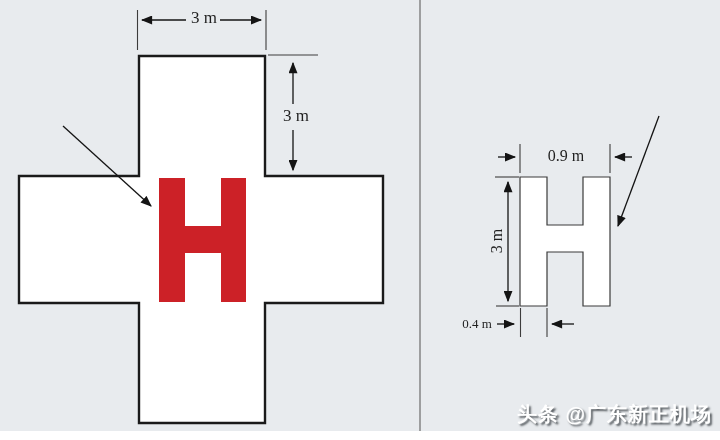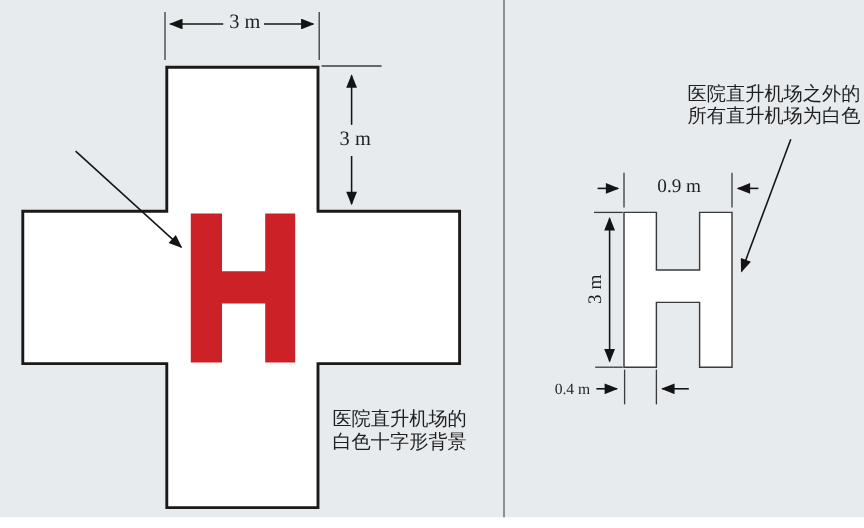--- a/index.html
+++ b/index.html
@@ -95,31 +95,24 @@
       <line class="ext" x1="520.5" y1="308" x2="520.5" y2="337"></line>
       <line class="ext" x1="547" y1="308" x2="547" y2="337"></line>
       <line class="dim" x1="497" y1="324" x2="514" y2="324" marker-end="url(#arrow)"></line>
       <line class="dim" x1="574" y1="324" x2="552" y2="324" marker-end="url(#arrow)"></line>
 
       <line class="dim" x1="659" y1="116" x2="618" y2="226" marker-end="url(#arrow)"></line>
     </g>
   </svg>
 
 
-  <div class="label annot-bottom cjk">
-    <div>医院直升机场的</div>
-    <div>白色十字形背景</div>
-  </div>
 
   <div class="label dim-label dim-top">3 m</div>
   <div class="label dim-label dim-rightarm">3 m</div>
 
-  <div class="label annot-right cjk">
-    <div>医院直升机场之外的</div>
-    <div>所有直升机场为白色</div>
-  </div>
 
   <div class="label dim-label dim-w18">0.9 m</div>
   <div class="label dim-label dim-h3">3 m</div>
   <div class="label dim-label dim-s04">0.4 m</div>
 
+  <div class="watermark">头条 @广东新正机场</div>
 
 </div>
 
 </body></html>

